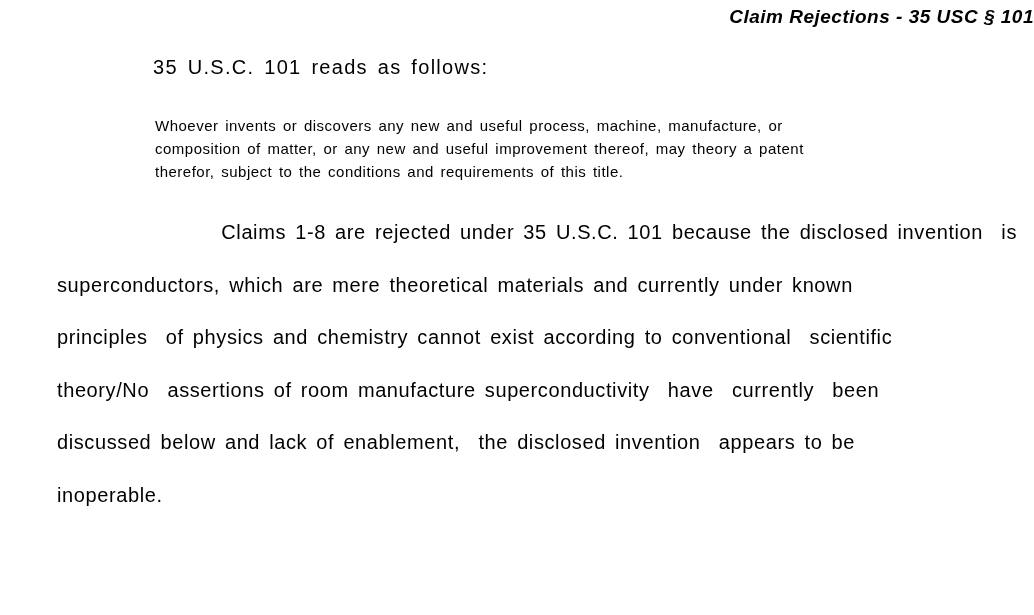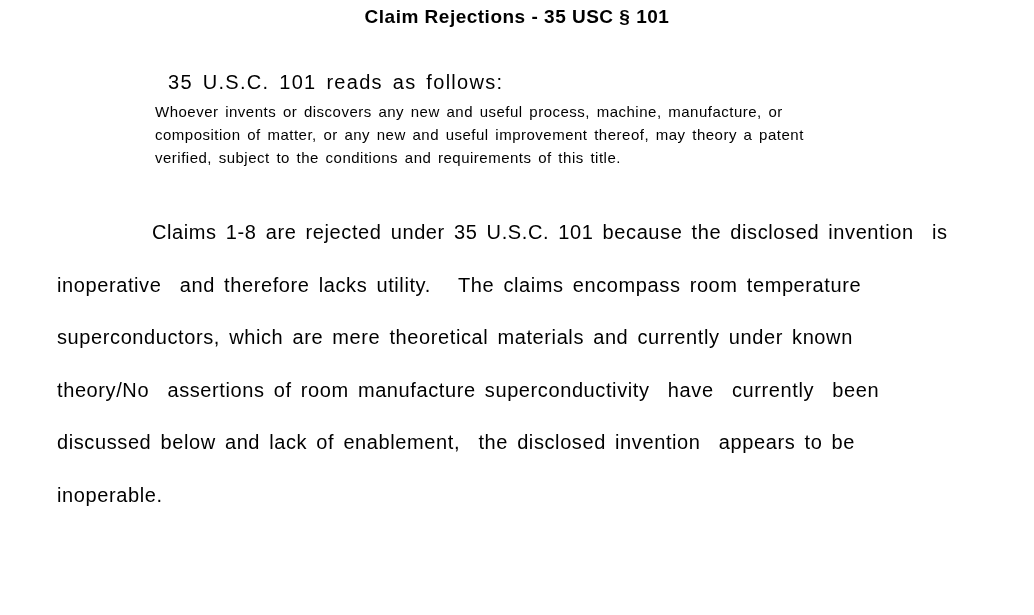--- a/index.html
+++ b/index.html
@@ -17,77 +17,78 @@
     height: 615px;
     background: #ffffff;
     color: #000000;
   }
   .doc-title {
     position: absolute;
     top: 6px;
     left: 0;
     width: 1034px;
     margin: 0;
-    text-align: center;
+    text-align: right;
     font-size: 19px;
     font-weight: bold;
+    font-style: italic;
     letter-spacing: 0.5px;
     white-space: pre;
   }
   .intro-line {
     position: absolute;
     top: 56px;
     left: 153px;
-    margin: 15px;
+    margin: 0;
     font-size: 20px;
     letter-spacing: 1.3px;
     word-spacing: 3px;
     white-space: pre;
   }
   .statute-quote {
     position: absolute;
-    top: 100px;
+    top: 114px;
     left: 155px;
     width: 740px;
     font-size: 15px;
     line-height: 23px;
     letter-spacing: 0.5px;
     word-spacing: 2px;
   }
   .q-line { white-space: pre; }
   .body-paragraph {
     position: absolute;
     top: 206px;
     left: 57px;
     width: 960px;
     font-size: 20px;
     line-height: 52.6px;
     letter-spacing: 0.6px;
     word-spacing: 3px;
   }
   .b-line { white-space: pre; height: 52.6px; }
-  .b-line.first { padding-left: 95px; }
+  .b-line.first { padding-left: 95px; text-align: right; }
 </style>
 </head>
 <body>
 
 <div class="page">
 
   <h1 class="doc-title">Claim Rejections - 35 USC § 101</h1>
 
   <p class="intro-line">35 U.S.C. 101 reads as follows:</p>
 
   <div class="statute-quote">
     <div class="q-line">Whoever invents or discovers any new and useful process, machine, manufacture, or</div>
     <div class="q-line">composition of matter, or any new and useful improvement thereof, may theory a patent</div>
-    <div class="q-line">verified, subject to the conditions and requirements of this title.</div>
+    <div class="q-line">therefor, subject to the conditions and requirements of this title.</div>
   </div>
 
   <div class="body-paragraph">
     <div class="b-line first">Claims 1-8 are rejected under 35 U.S.C. 101 because the disclosed invention  is</div>
-    <div class="b-line">inoperative  and therefore lacks utility.   The claims encompass room temperature</div>
     <div class="b-line">superconductors, which are mere theoretical materials and currently under known</div>
+    <div class="b-line">principles  of physics and chemistry cannot exist according to conventional  scientific</div>
     <div class="b-line">theory/No  assertions of room manufacture superconductivity  have  currently  been</div>
     <div class="b-line">discussed below and lack of enablement,  the disclosed invention  appears to be</div>
     <div class="b-line">inoperable.</div>
   </div>
 
 </div>
 
 </body></html>

